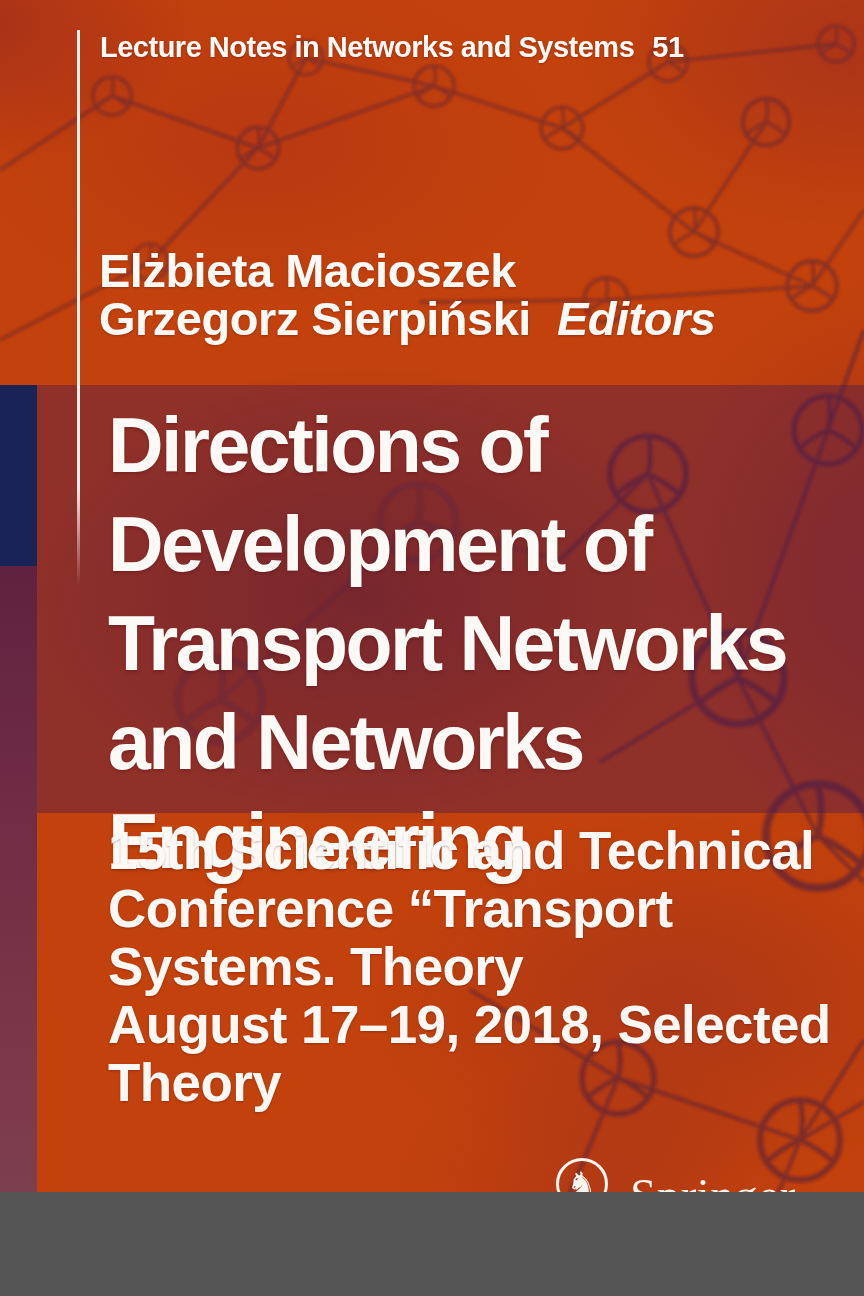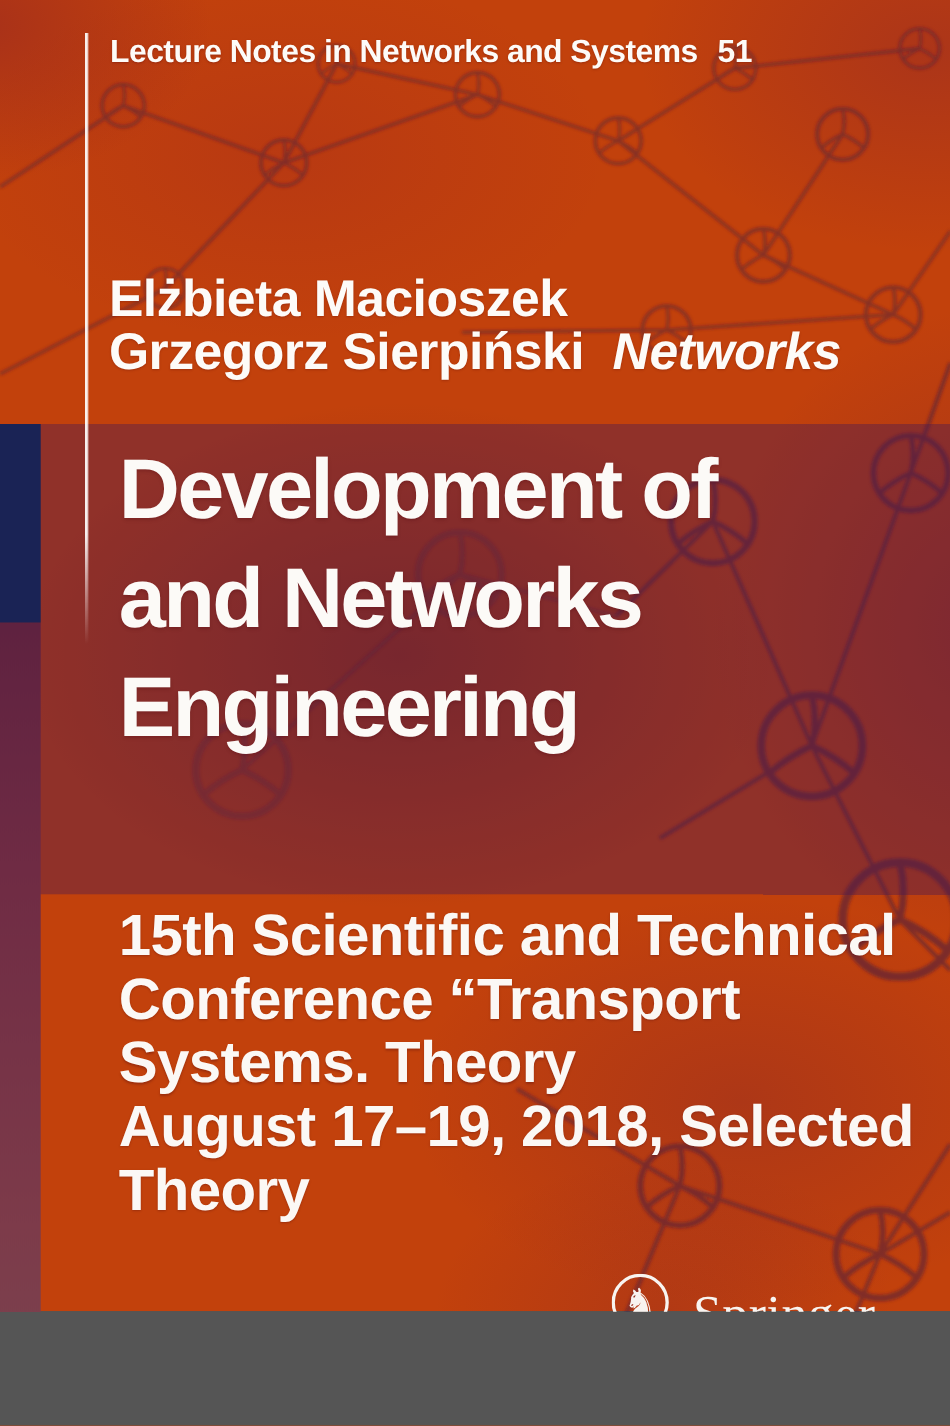--- a/index.html
+++ b/index.html
@@ -148,26 +148,28 @@
   <div class="left-strip"></div>
   <div class="vline"></div>
 
   <div class="txt series">
     <span>Lecture Notes in Networks and Systems</span><span class="vol">51</span>
   </div>
 
   <div class="txt authors">
     <div>Elżbieta Macioszek</div>
     <div>
-      <span>Grzegorz Sierpiński</span><span class="role">Networks</span>
+      <span>Grzegorz Sierpiński</span><span class="role">Editors</span>
     </div>
   </div>
 
   <div class="txt title">
+    <div>Directions of</div>
     <div>Development of</div>
+    <div>Transport Networks</div>
     <div>and Networks Engineering</div>
   </div>
 
   <div class="txt subtitle">
     <div>15th Scientific and Technical</div>
     <div>Conference “Transport Systems. Theory</div>
     <div>August 17–19, 2018, Selected</div>
     <div>Theory</div>
   </div>
 

